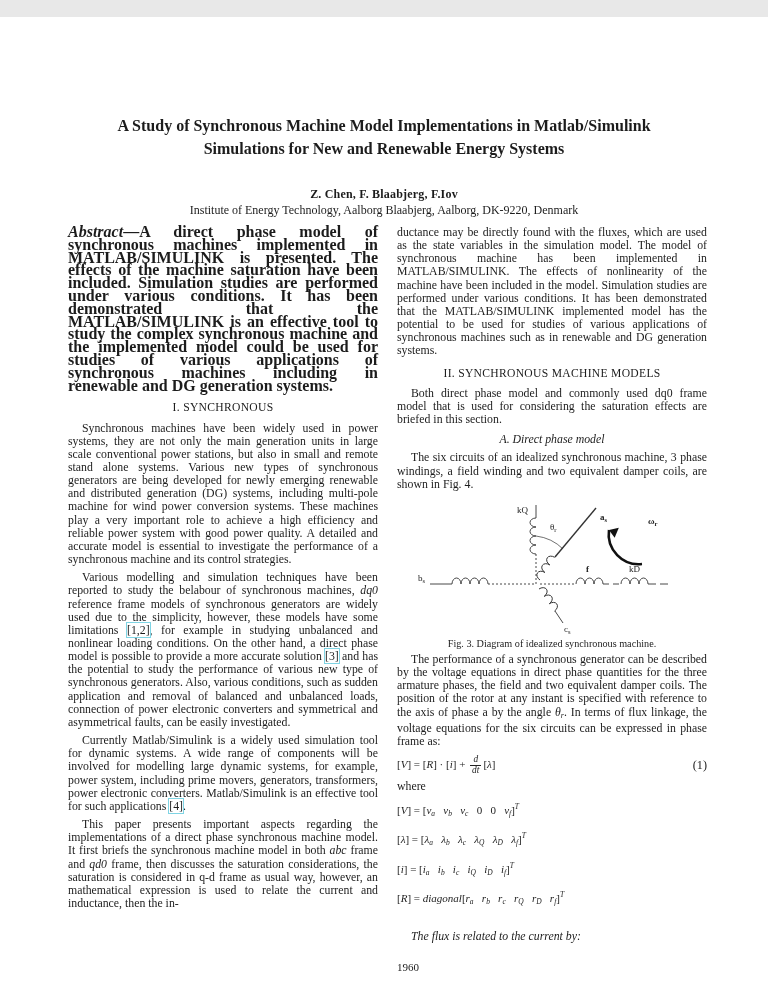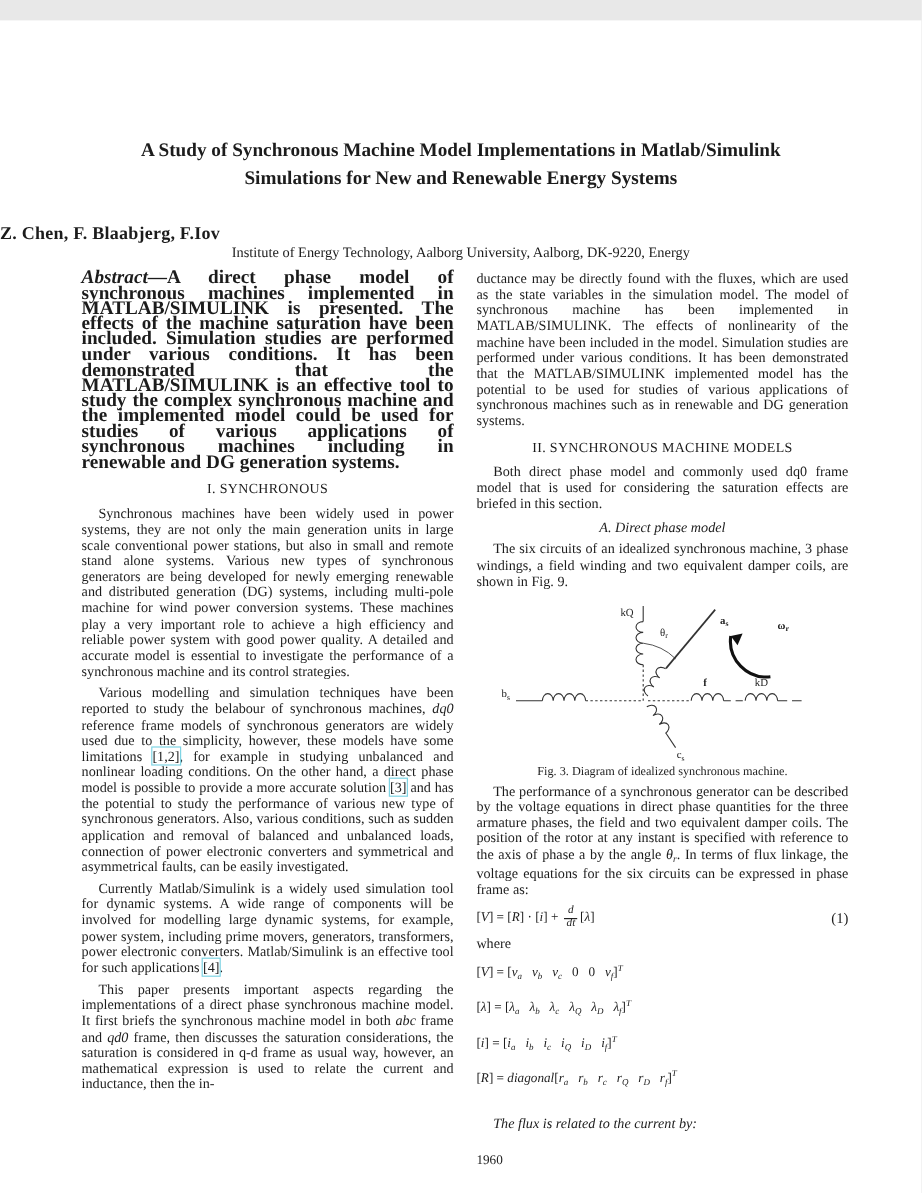--- a/index.html
+++ b/index.html
@@ -12,21 +12,21 @@
     color:#1c1c1c;
     overflow:hidden;
   }
   .title{
     position:absolute;top:97px;left:50%;transform:translateX(-50%);
     width:660px;text-align:center;
     font-size:16px;font-weight:bold;line-height:1.45;
   }
   .authors{
     position:absolute;top:170px;left:0;width:100%;
-    font-size:15px;font-weight:bold;letter-spacing:0.2px;
+    text-align:center;font-size:12px;font-weight:bold;letter-spacing:0.2px;
   }
   .affiliation{
     position:absolute;top:186px;left:0;width:100%;
     text-align:center;font-size:12px;
   }
   .columns{
     position:absolute;top:209px;left:68px;right:60px;
     display:flex;gap:19px;
   }
   .col{width:310px;font-size:11.8px;line-height:13.15px;}
@@ -76,21 +76,21 @@
 <body>
 
 <div class="page">
 
   <div class="title">
     <span>A Study of Synchronous Machine Model Implementations in Matlab/Simulink</span><br>
     <span>Simulations for New and Renewable Energy Systems</span>
   </div>
 
   <div class="authors">Z. Chen, F. Blaabjerg, F.Iov</div>
-  <div class="affiliation">Institute of Energy Technology, Aalborg University, Aalborg, DK-9220, Energy</div>
+  <div class="affiliation">Institute of Energy Technology, Aalborg Blaabjerg, Aalborg, DK-9220, Denmark</div>
 
   <div class="columns">
 
     <div class="col">
       <p class="abstract"><span class="italic">Abstract</span><span>—A direct phase model of synchronous machines implemented in MATLAB/SIMULINK is presented. The effects of the machine saturation have been included. Simulation studies are performed under various conditions. It has been demonstrated that the MATLAB/SIMULINK is an effective tool to study the complex synchronous machine and the implemented model could be used for studies of various applications of synchronous machines including in renewable and DG generation systems.</span></p>
 
       <div class="sec-heading">I. SYNCHRONOUS</div>
 
       <p class="indent">Synchronous machines have been widely used in power systems, they are not only the main generation units in large scale conventional power stations, but also in small and remote stand alone systems. Various new types of synchronous generators are being developed for newly emerging renewable and distributed generation (DG) systems, including multi-pole machine for wind power conversion systems. These machines play a very important role to achieve a high efficiency and reliable power system with good power quality. A detailed and accurate model is essential to investigate the performance of a synchronous machine and its control strategies.</p>
       <p class="indent"><span>Various modelling and simulation techniques have been reported to study the belabour of synchronous machines, </span><span class="italic">dq0</span><span> reference frame models of synchronous generators are widely used due to the simplicity, however, these models have some limitations </span><span class="cite">[1,2]</span><span>, for example in studying unbalanced and nonlinear loading conditions. On the other hand, a direct phase model is possible to provide a more accurate solution </span><span class="cite">[3]</span><span> and has the potential to study the performance of various new type of synchronous generators. Also, various conditions, such as sudden application and removal of balanced and unbalanced loads, connection of power electronic converters and symmetrical and asymmetrical faults, can be easily investigated.</span></p>
@@ -100,21 +100,21 @@
 
     <div class="col">
       <p>ductance may be directly found with the fluxes, which are used as the state variables in the simulation model. The model of synchronous machine has been implemented in MATLAB/SIMULINK. The effects of nonlinearity of the machine have been included in the model. Simulation studies are performed under various conditions. It has been demonstrated that the MATLAB/SIMULINK implemented model has the potential to be used for studies of various applications of synchronous machines such as in renewable and DG generation systems.</p>
 
       <div class="sec-heading">II. SYNCHRONOUS MACHINE MODELS</div>
 
       <p class="indent">Both direct phase model and commonly used dq0 frame model that is used for considering the saturation effects are briefed in this section.</p>
 
       <div class="sub-heading">A. Direct phase model</div>
 
-      <p class="indent">The six circuits of an idealized synchronous machine, 3 phase windings, a field winding and two equivalent damper coils, are shown in Fig. 9.</p>
+      <p class="indent">The six circuits of an idealized synchronous machine, 3 phase windings, a field winding and two equivalent damper coils, are shown in Fig. 4.</p>
 
       <div class="figure-wrap">
         <svg width="272" height="138" viewBox="0 0 272 138">
 
           <line x1="120" y1="88" x2="120" y2="58" stroke="#333" stroke-width="0.9" stroke-dasharray="2,2"></line>
           <path d="M120,58 a6,4.5 0 1 1 0,-9 a6,4.5 0 1 1 0,-9 a6,4.5 0 1 1 0,-9 a6,4.5 0 1 1 0,-9" fill="none" stroke="#333" stroke-width="0.9"></path>
           <line x1="120" y1="22" x2="120" y2="9" stroke="#333" stroke-width="0.9"></line>
           <text x="112" y="17" font-size="9" text-anchor="end">kQ</text>
 
           <path d="M120,40 Q136,42 147,53" fill="none" stroke="#333" stroke-width="0.7"></path>

